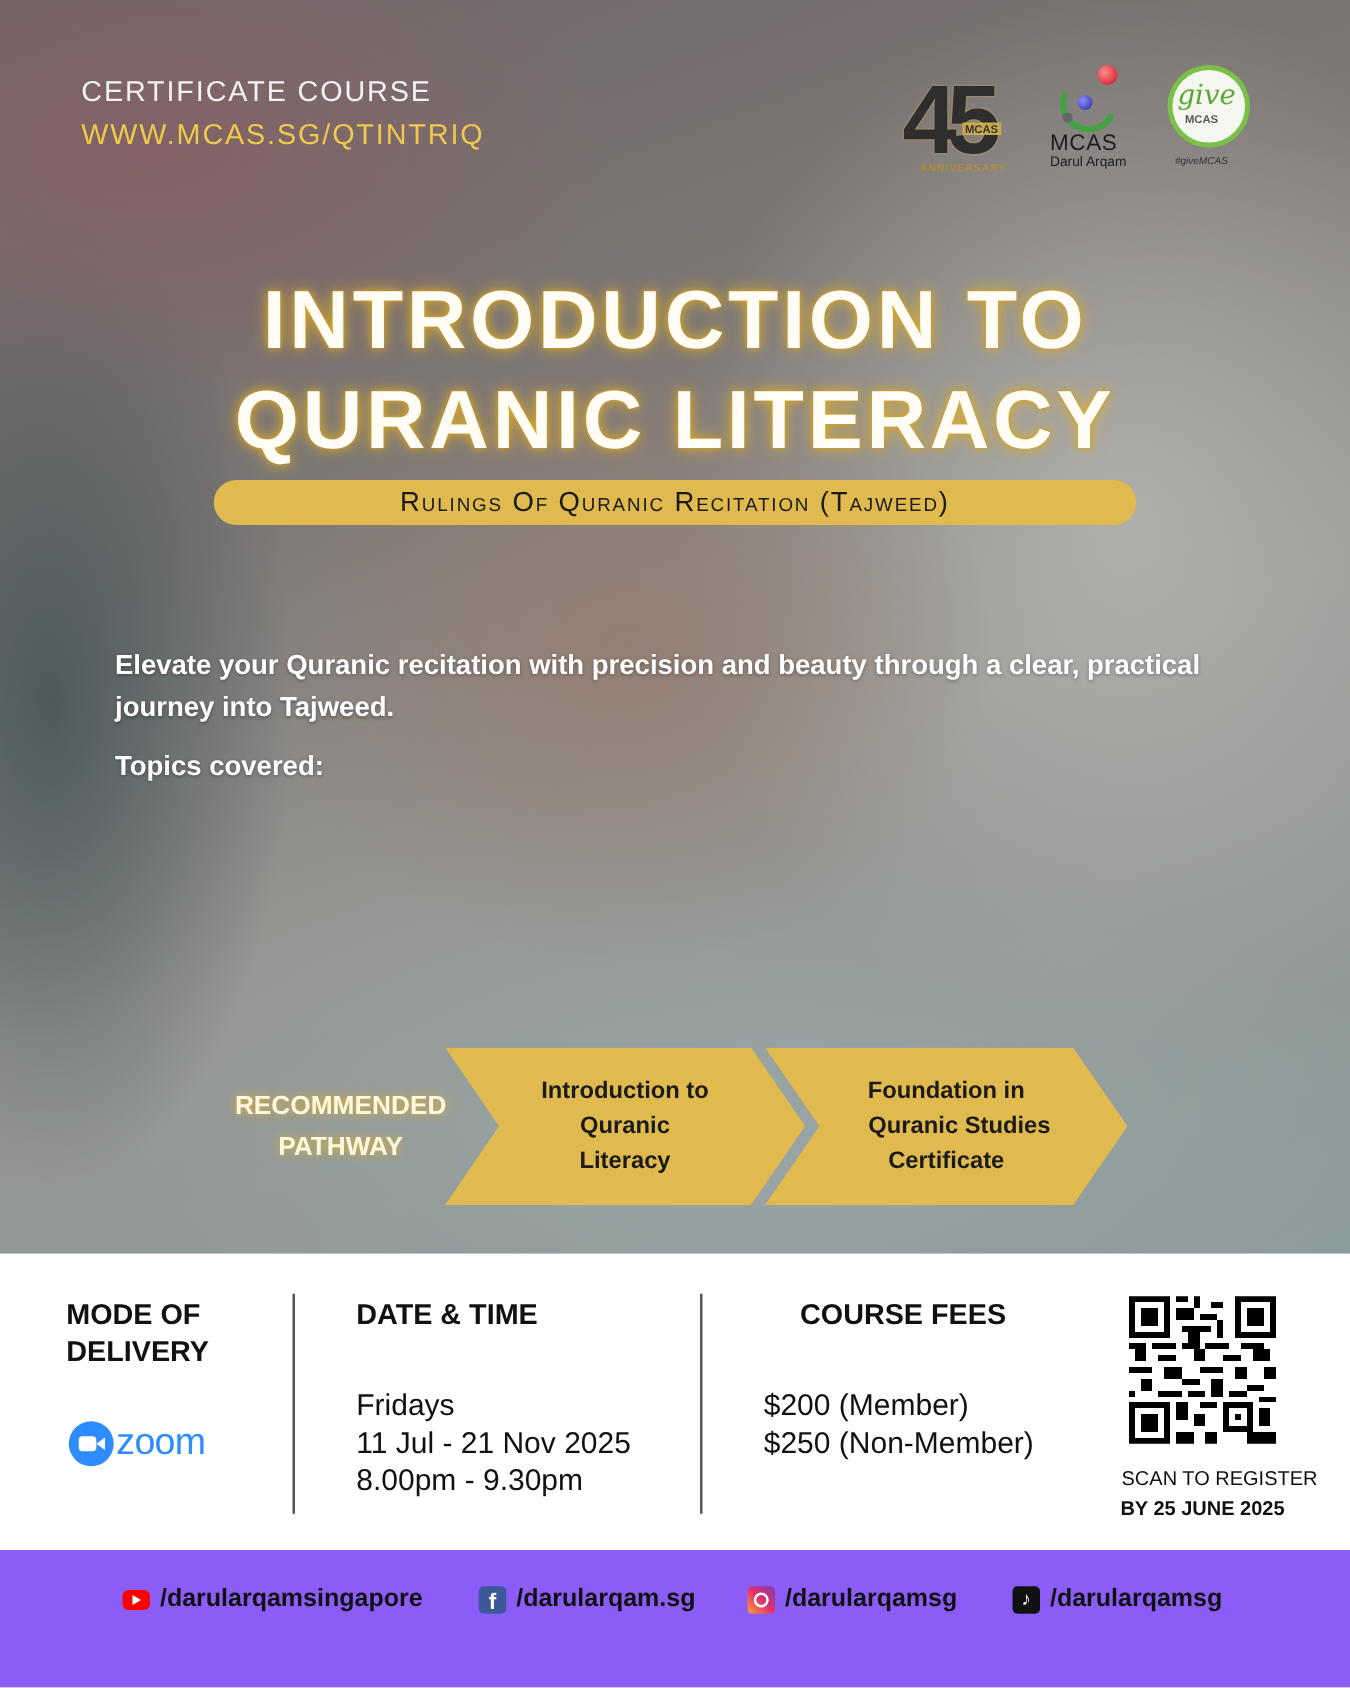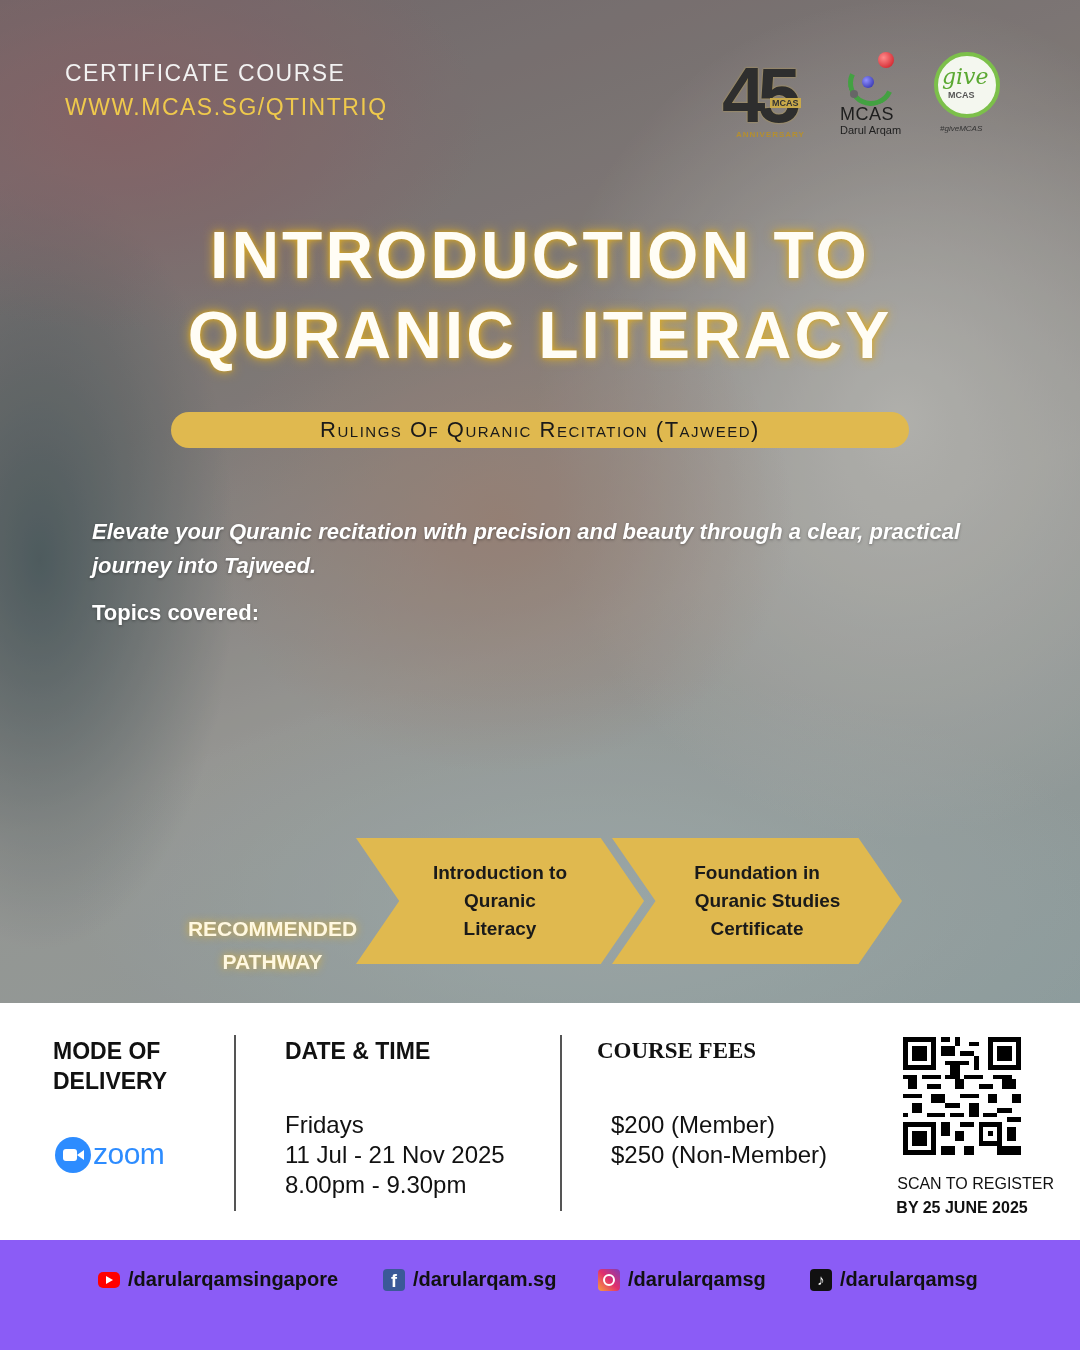--- a/index.html
+++ b/index.html
@@ -42,38 +42,38 @@
   .logo-give .g { position: absolute; left: 12px; top: 12px; font-family: "DejaVu Serif", serif; font-style: italic; font-size: 22px; color: #5aa832; }
   .logo-give .m { position: absolute; left: 18px; top: 38px; font-size: 9px; color: #555; font-weight: bold; }
   .logo-give .h { position: absolute; left: 10px; top: 72px; font-size: 8px; color: #333; font-style: italic; }
 
   .title {
     position: absolute; left: 0; width: 1080px; top: 215px; text-align: center;
     color: #fffdf5; font-size: 66px; font-weight: bold; line-height: 80px; letter-spacing: 3px;
     text-shadow: 0 0 12px rgba(230,180,40,0.9), 0 0 4px rgba(200,150,20,0.9);
   }
   .subtitle-pill {
-    position: absolute; left: 171px; top: 412px; width: 738px; height: 36px; border-radius: 18px;
+    position: absolute; left: 171px; top: 384px; width: 738px; height: 36px; border-radius: 18px;
     background: #e0b94f; color: #1a1a1a; text-align: center; font-size: 22px; line-height: 36px; letter-spacing: 1.5px;
     font-variant: small-caps;
   }
   .prereq {
     position: absolute; left: 0; width: 1080px; top: 447px; text-align: center; color: #fff;
     font-size: 20px; font-weight: bold; letter-spacing: 1.2px; font-variant: small-caps;
   }
   .desc {
     position: absolute; left: 92px; top: 515px; width: 920px; color: #fff; font-size: 22px; font-weight: bold; line-height: 34px;
     text-shadow: 0 1px 3px rgba(0,0,0,0.35);
   }
   .topics-head { position: absolute; left: 92px; top: 600px; color: #fff; font-size: 22px; font-weight: bold; text-shadow: 0 1px 3px rgba(0,0,0,0.35); }
   .topics { position: absolute; left: 110px; top: 633px; margin: 0; padding: 0 0 0 22px; color: #fff; font-size: 22px; font-weight: bold; line-height: 33px; text-shadow: 0 1px 3px rgba(0,0,0,0.35); }
   .topics li { padding-left: 0; }
 
   .pathway-label {
-    position: absolute; left: 170px; top: 912px; width: 205px; text-align: center; color: #fff8e0;
+    position: absolute; left: 170px; top: 868px; width: 205px; text-align: center; color: #fff8e0;
     font-size: 21px; font-weight: bold; line-height: 33px;
     text-shadow: 0 0 8px rgba(230,180,40,0.9);
   }
   .chev {
     position: absolute; top: 838px; height: 126px; background: #e0b94f;
     clip-path: polygon(0 0, 85% 0, 100% 50%, 85% 100%, 0 100%, 15% 50%);
     display: flex; align-items: center; justify-content: center; text-align: center;
     color: #1a1a1a; font-size: 19px; font-weight: bold; line-height: 28px;
   }
   .chev1 { left: 356px; width: 288px; }
@@ -135,21 +135,21 @@
       </div>
     </div>
 
     <h1 class="title" style="margin:0;">
       <div>INTRODUCTION TO</div>
       <div>QURANIC LITERACY</div>
     </h1>
 
     <div class="subtitle-pill">Rulings Of Quranic Recitation (Tajweed)</div>
 
-    <p class="desc" style="margin:0;font-style:italic;">Elevate your Quranic recitation with precision and beauty through a clear, practical journey into Tajweed.</p>
+    <p class="desc" style="margin:0;">Elevate your Quranic recitation with precision and beauty through a clear, practical journey into Tajweed.</p>
 
     <div class="topics-head">Topics covered:</div>
 
     <div class="pathway-label">RECOMMENDED PATHWAY</div>
     <div class="chev chev1">
       <span>Introduction to
 Quranic
 Literacy</span>
     </div>
     <div class="chev chev2">
@@ -169,21 +169,21 @@
 
   <div class="divider" style="left:234px; top:32px; height:176px;"></div>
 
   <div class="col-head" style="left:285px; top:33px;">DATE &amp; TIME</div>
   <div class="col-text" style="left:285px; top:107px;">Fridays</div>
   <div class="col-text" style="left:285px; top:137px;">11 Jul - 21 Nov 2025</div>
   <div class="col-text" style="left:285px; top:167px;">8.00pm - 9.30pm</div>
 
   <div class="divider" style="left:560px; top:32px; height:176px;"></div>
 
-  <div class="col-head" style="left:597px; top:33px;font-family:Liberation Serif, serif;">COURSE FEES</div>
+  <div class="col-head" style="left:640px; top:33px;">COURSE FEES</div>
   <div class="col-text" style="left:611px; top:107px;">$200 (Member)</div>
   <div class="col-text" style="left:611px; top:137px;">$250 (Non-Member)</div>
 
   <svg class="qr" viewBox="0 0 25 25" shape-rendering="crispEdges">
     <rect width="25" height="25" fill="#fff"></rect>
     <g fill="#000">
 
       <rect x="0" y="0" width="7" height="7"></rect>
         <rect x="1" y="1" width="5" height="5" fill="#fff"></rect>
         <rect x="2" y="2" width="3" height="3"></rect>

